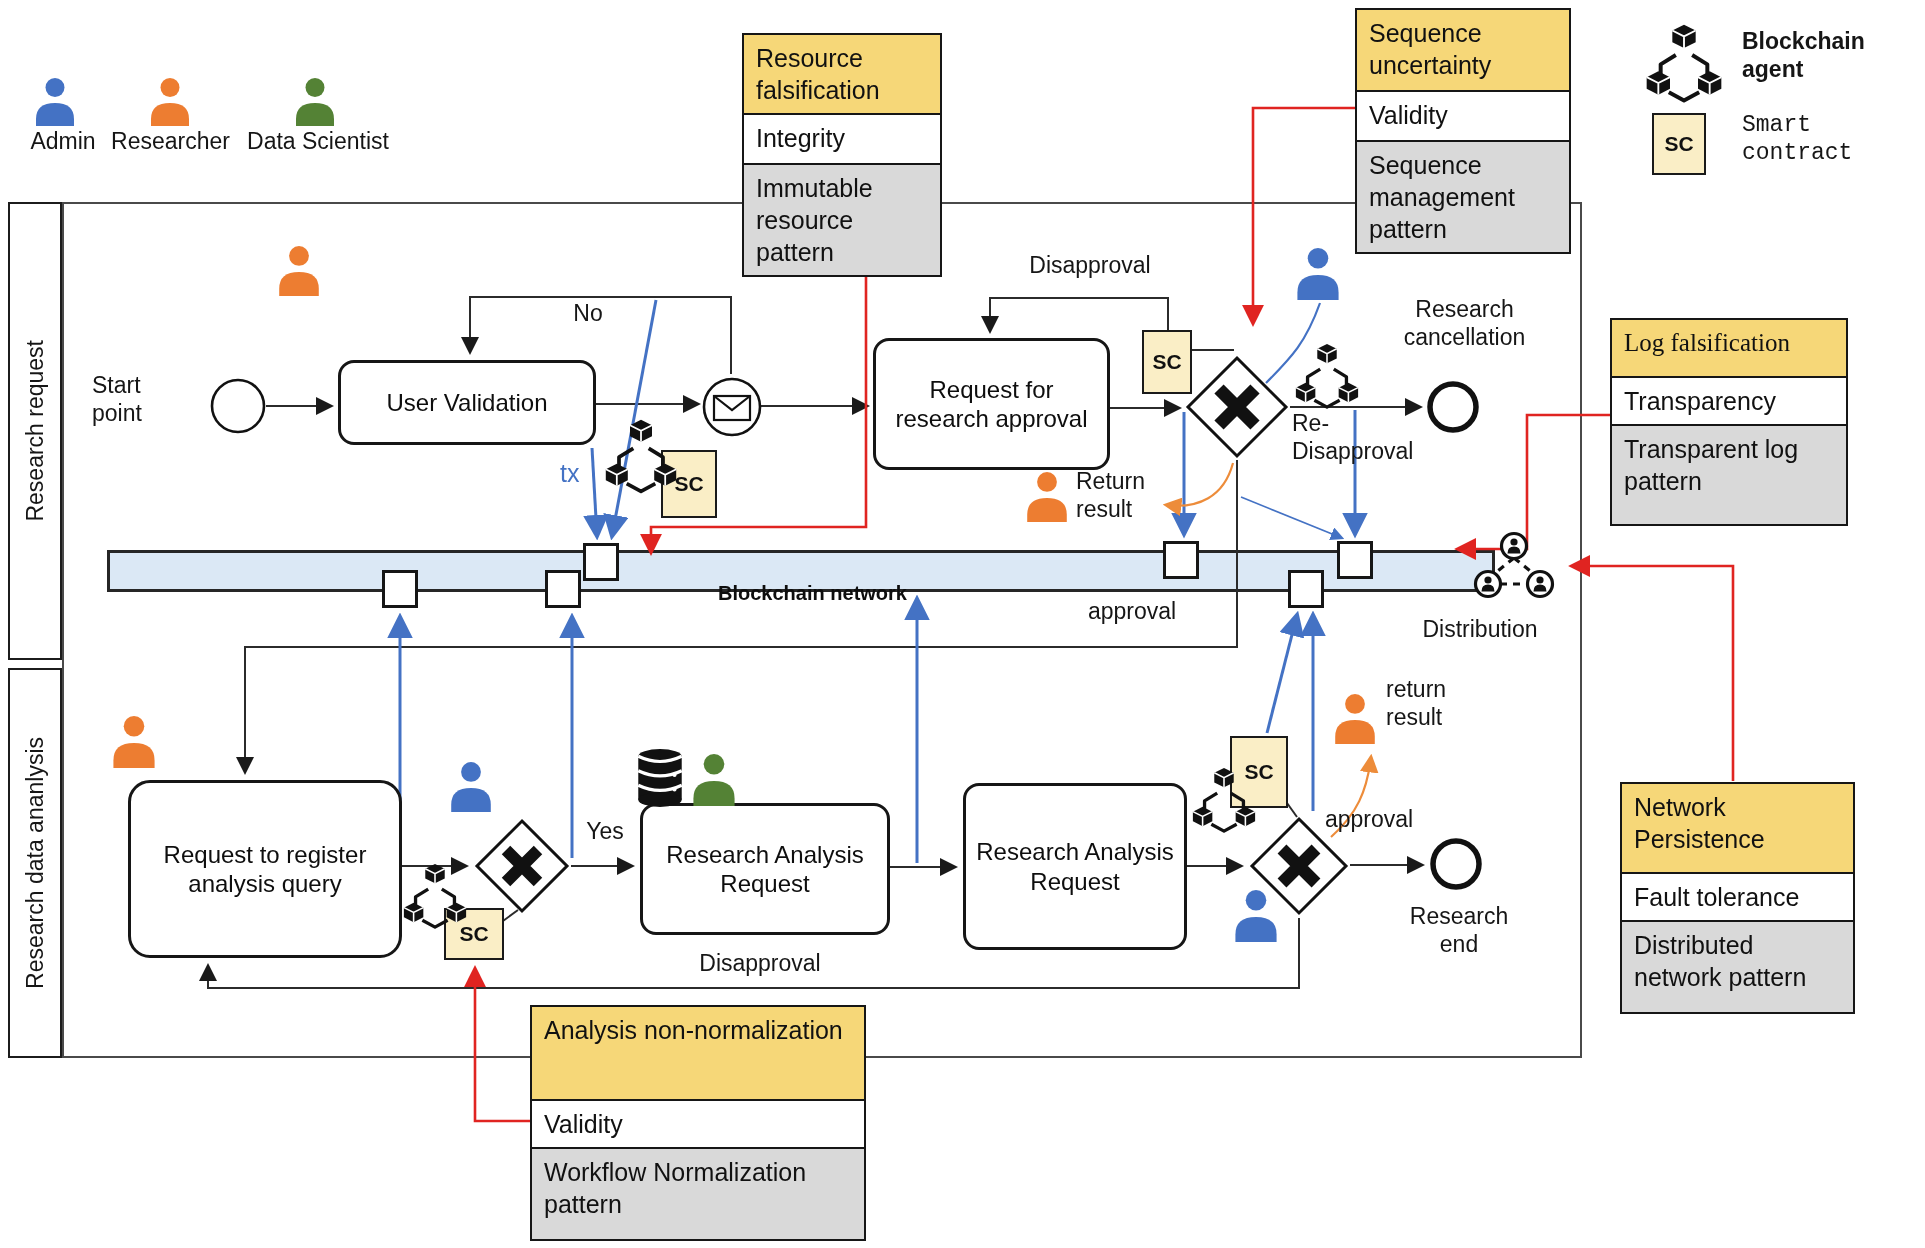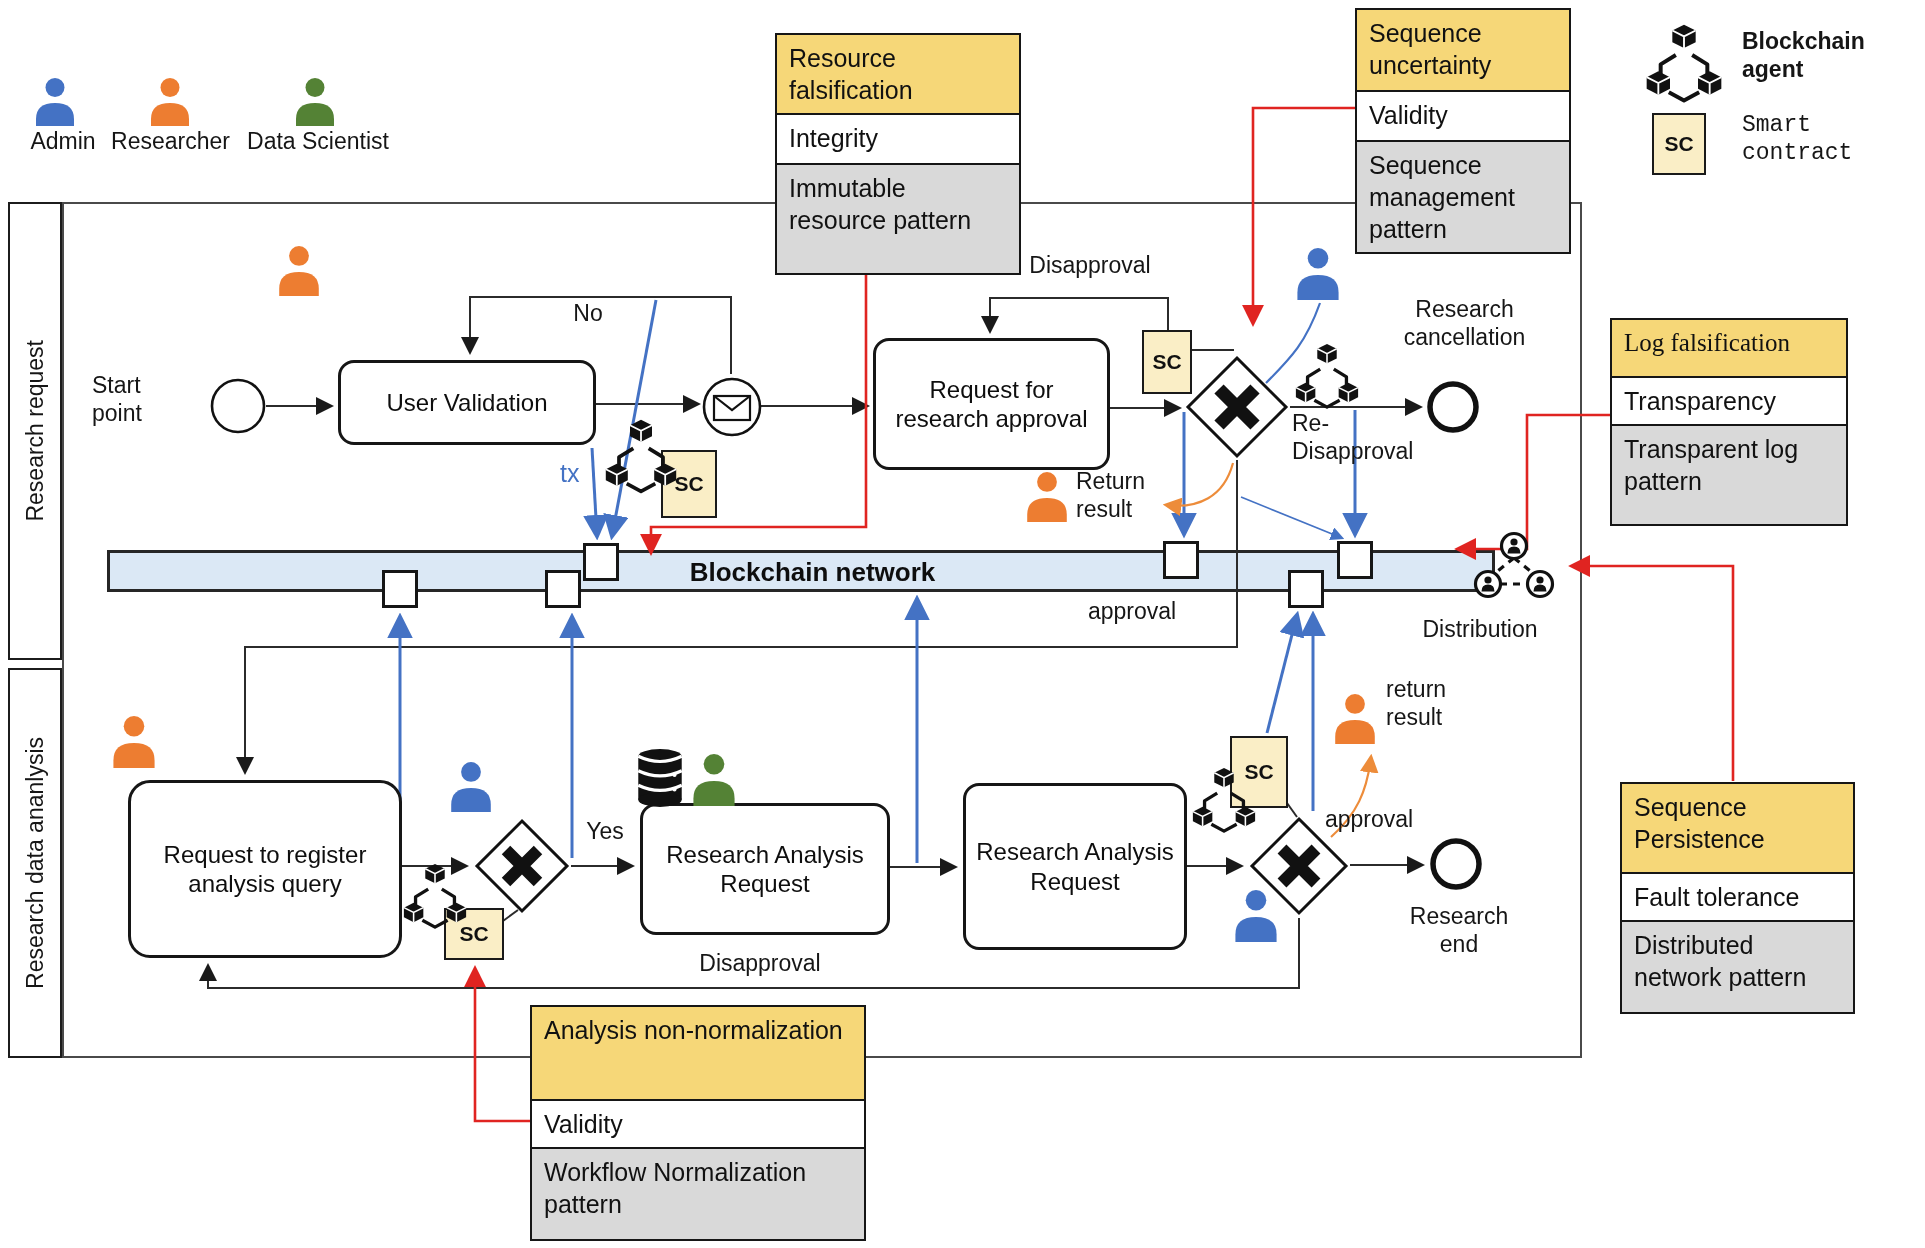--- a/index.html
+++ b/index.html
@@ -6,21 +6,21 @@
   .canvas{position:relative;width:1925px;height:1248px;background:#fff;overflow:hidden;
           font-family:"Liberation Sans", sans-serif;color:#111;}
   .abs{position:absolute;box-sizing:border-box;}
   .lbl{position:absolute;box-sizing:border-box;font-size:23px;line-height:1.2;color:#161616;}
   .center{text-align:center;}
   .nowrap{white-space:nowrap;}
   .pool{border:2px solid #4a4a4a;background:transparent;}
   .lanebox{border:2.5px solid #1c1c1c;background:#fff;display:flex;align-items:center;justify-content:center;}
   .vtext{writing-mode:vertical-rl;transform:rotate(180deg);font-size:23px;color:#161616;}
   .bar{background:var(--c-network_bar,#dbe8f5);border:3px solid #262626;}
-  .barlabel{font-weight:bold;font-size:26px;color:#0e0e0e;}
+  .barlabel{font-weight:bold;font-size:20px;color:#0e0e0e;margin-top:24px;}
   .sq{position:absolute;box-sizing:border-box;width:36px;height:38px;background:#fff;border:3px solid #161616;}
   .task{position:absolute;box-sizing:border-box;background:#fff;border:3px solid #161616;border-radius:16px;
         display:flex;align-items:center;justify-content:center;text-align:center;
         font-size:24px;line-height:1.22;color:#0e0e0e;padding:4px;}
   .scbadge{position:absolute;box-sizing:border-box;background:var(--c-sc_fill,#faeec6);border:2.5px solid #1a1a1a;
         display:flex;align-items:center;justify-content:center;font-weight:bold;font-size:21px;color:#111;}
   .pattern{position:absolute;box-sizing:border-box;border:2.5px solid #161616;font-size:25px;line-height:1.28;z-index:8;}
   .pattern>div{box-sizing:border-box;padding:7px 12px;}
   .pat-title{background:var(--c-pattern_header,#f6d778);}
   .pat-prop{background:#fff;border-top:2.5px solid #161616;}
@@ -316,37 +316,37 @@
       <svg width="96" height="84" viewBox="0 0 80 72">
         <use href="#bagent"></use>
       </svg>
     </div>
   <div class="lbl" style="left:1742px;top:28px;width:170px;font-weight:bold;">Blockchain agent</div>
   <div class="scbadge" style="left:1652px;top:113px;width:54px;height:62px;">
       <span>SC</span>
     </div>
   <div class="lbl" style="left:1742px;top:112px;width:120px;font-family:Liberation Mono, monospace;">Smart contract</div>
 
-  <div class="pattern" style="left:742px;top:33px;width:246px;margin-left:33px;">
+  <div class="pattern" style="left:742px;top:33px;width:200px;">
     <div class="pat-title" style="min-height:76px;">Resource falsification</div>
     <div class="pat-prop" style="min-height:50px;">Integrity</div>
     <div class="pat-pattern" style="min-height:110px;">Immutable resource pattern</div>
   </div>
   <div class="pattern" style="left:1355px;top:8px;width:216px;">
     <div class="pat-title" style="min-height:80px;">Sequence uncertainty</div>
     <div class="pat-prop" style="min-height:50px;">Validity</div>
     <div class="pat-pattern" style="min-height:112px;">Sequence management pattern</div>
   </div>
   <div class="pattern" style="left:1610px;top:318px;width:238px;">
     <div class="pat-title" style="min-height:56px;font-family:Liberation Serif, serif;">Log falsification</div>
     <div class="pat-prop" style="min-height:48px;">Transparency</div>
     <div class="pat-pattern" style="min-height:100px;">Transparent log pattern</div>
   </div>
   <div class="pattern" style="left:1620px;top:782px;width:235px;">
-    <div class="pat-title" style="min-height:88px;">Sequence Persistence</div>
+    <div class="pat-title" style="min-height:88px;">Network Persistence</div>
     <div class="pat-prop" style="min-height:46px;">Fault tolerance</div>
     <div class="pat-pattern" style="min-height:92px;">Distributed network pattern</div>
   </div>
   <div class="pattern" style="left:530px;top:1005px;width:336px;">
     <div class="pat-title" style="min-height:92px;">Analysis non-normalization</div>
     <div class="pat-prop" style="min-height:44px;">Validity</div>
     <div class="pat-pattern" style="min-height:92px;">Workflow Normalization pattern</div>
   </div>
 
   <div class="lbl" style="left:92px;top:372px;width:80px;">Start point</div>

